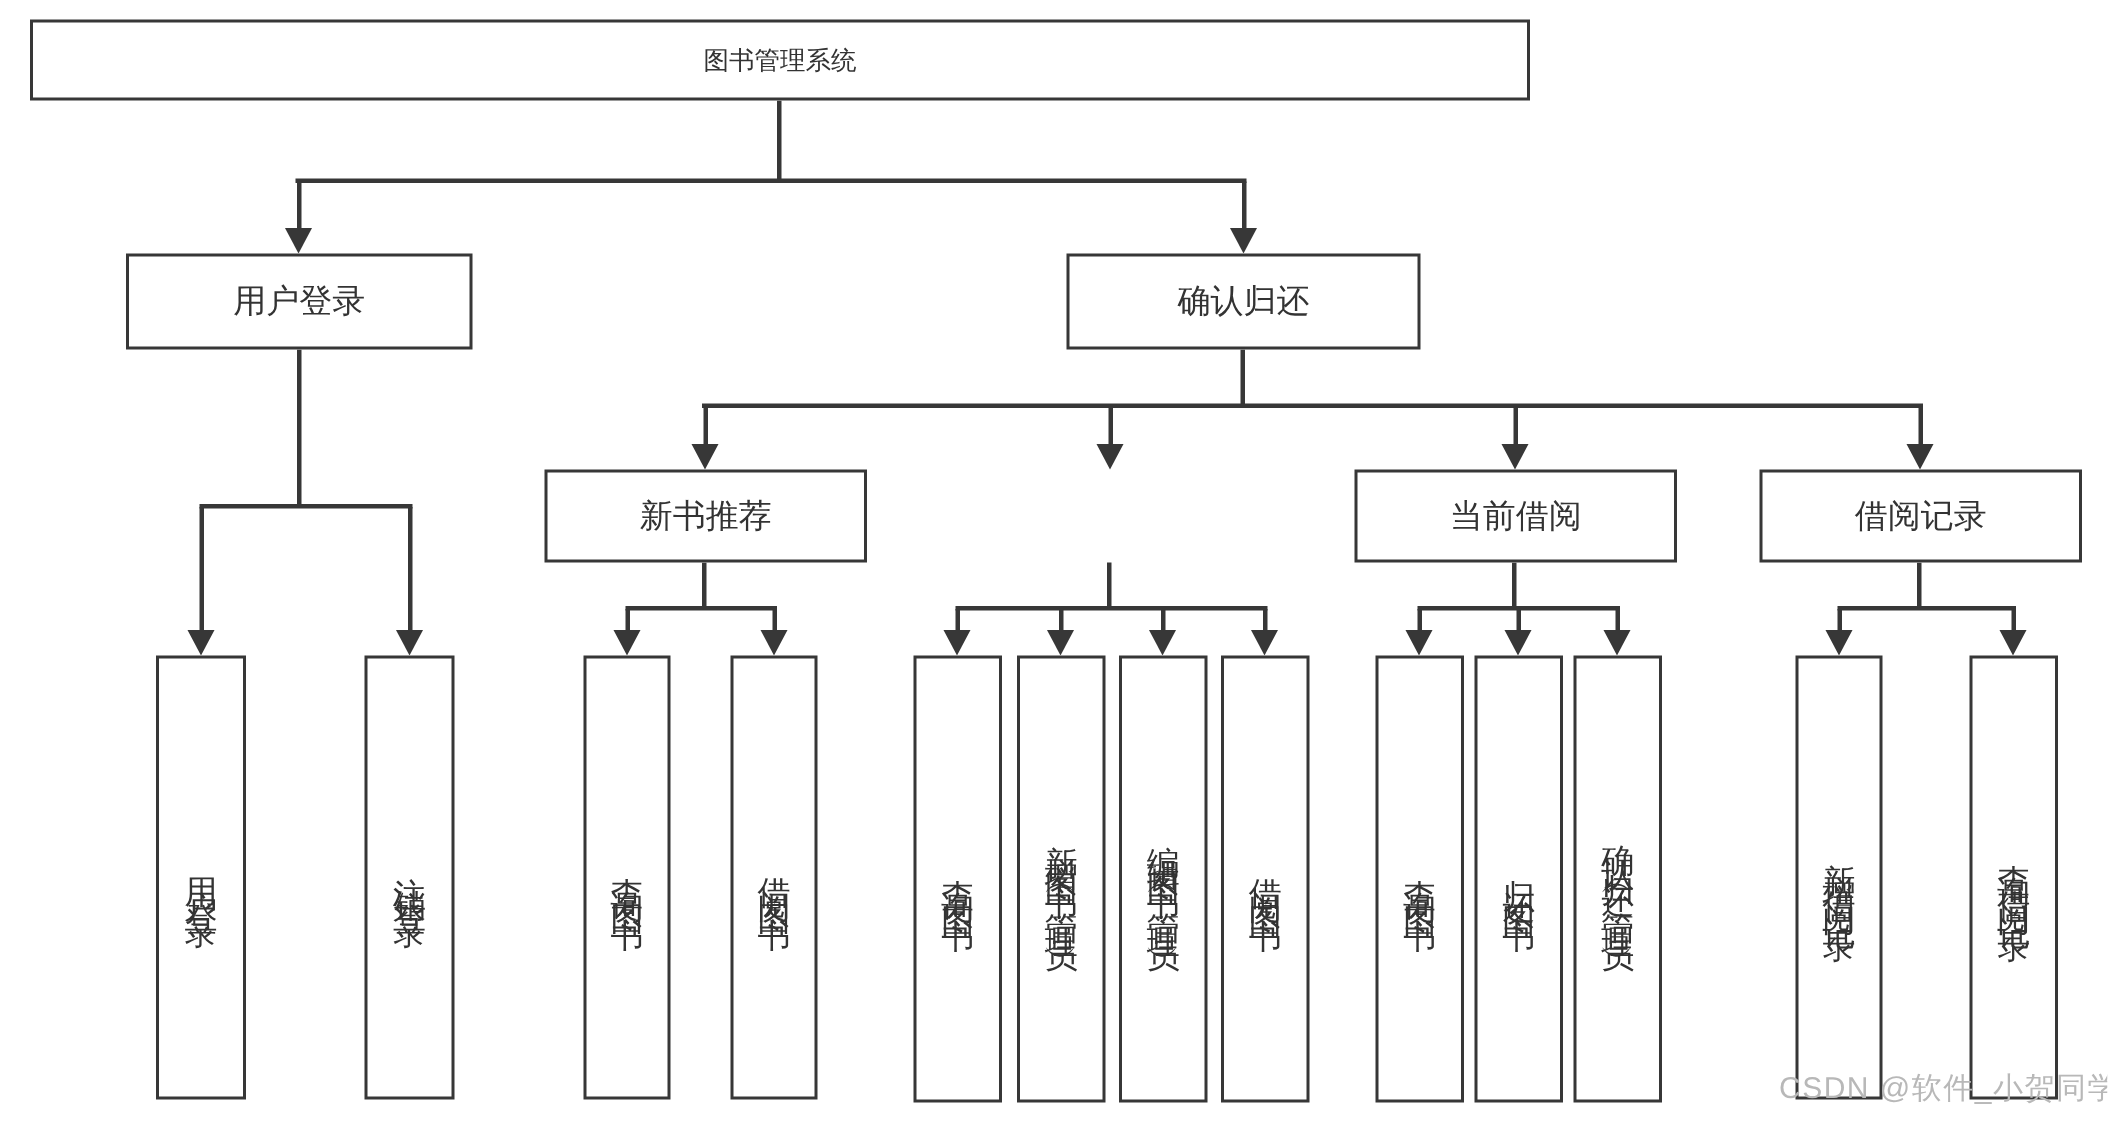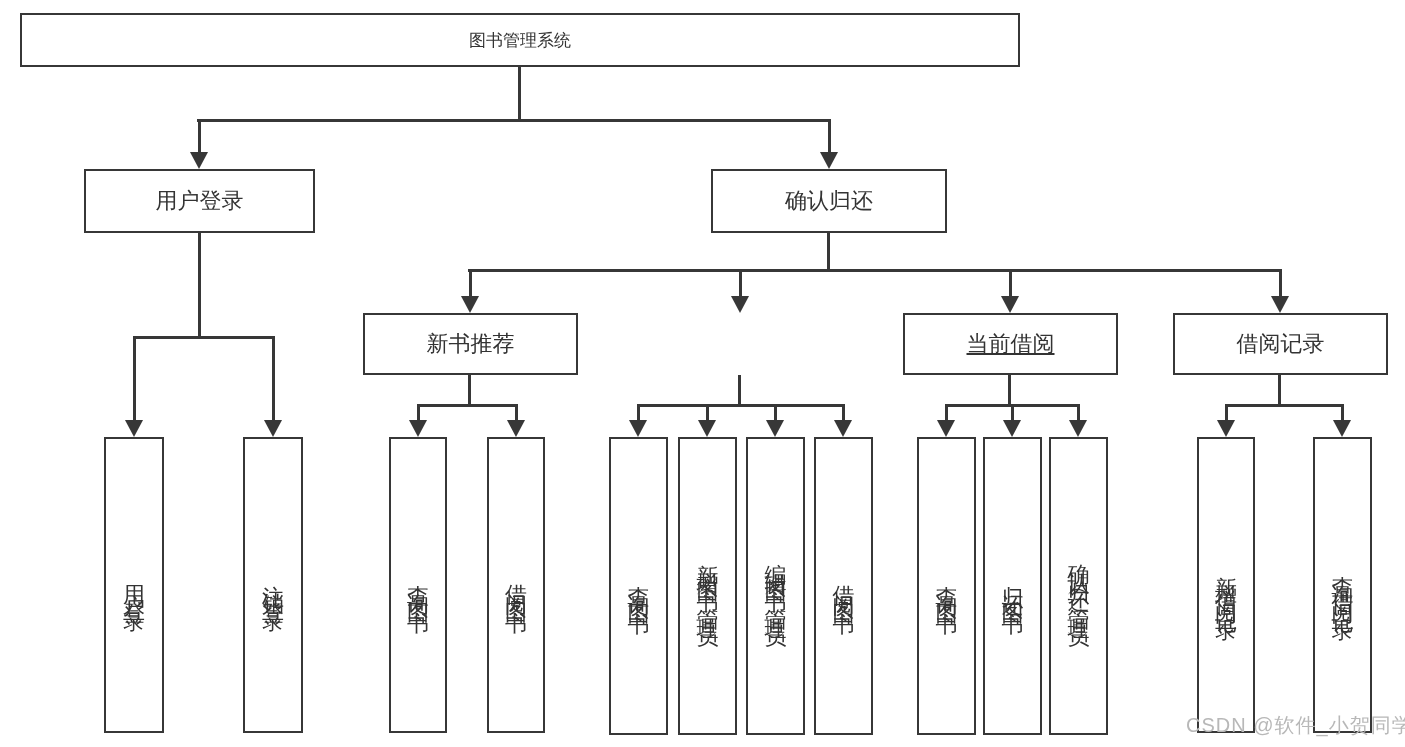--- a/index.html
+++ b/index.html
@@ -63,21 +63,21 @@
   <div class="vline" style="left:827px;top:233px;height:37px;"></div>
   <div class="hline" style="left:468px;top:269px;width:814px;"></div>
   <div class="arrow" style="left:461px;top:271px;height:42px;"></div>
   <div class="arrow" style="left:731px;top:271px;height:42px;"></div>
   <div class="arrow" style="left:1001px;top:271px;height:42px;"></div>
   <div class="arrow" style="left:1271px;top:271px;height:42px;"></div>
 
   <div class="box" style="left:363px;top:313px;width:215px;height:62px;">
     <span>新书推荐</span>
   </div>
-  <div class="box" style="left:903px;top:313px;width:215px;height:62px;text-decoration:underline;">
+  <div class="box" style="left:903px;top:313px;width:215px;height:62px;">
     <span>当前借阅</span>
   </div>
   <div class="box" style="left:1173px;top:313px;width:215px;height:62px;">
     <span>借阅记录</span>
   </div>
 
   <div class="vline" style="left:468px;top:375px;height:31px;"></div>
   <div class="hline" style="left:417px;top:404px;width:101px;"></div>
   <div class="arrow" style="left:409px;top:406px;height:31px;"></div>
   <div class="arrow" style="left:507px;top:406px;height:31px;"></div>

